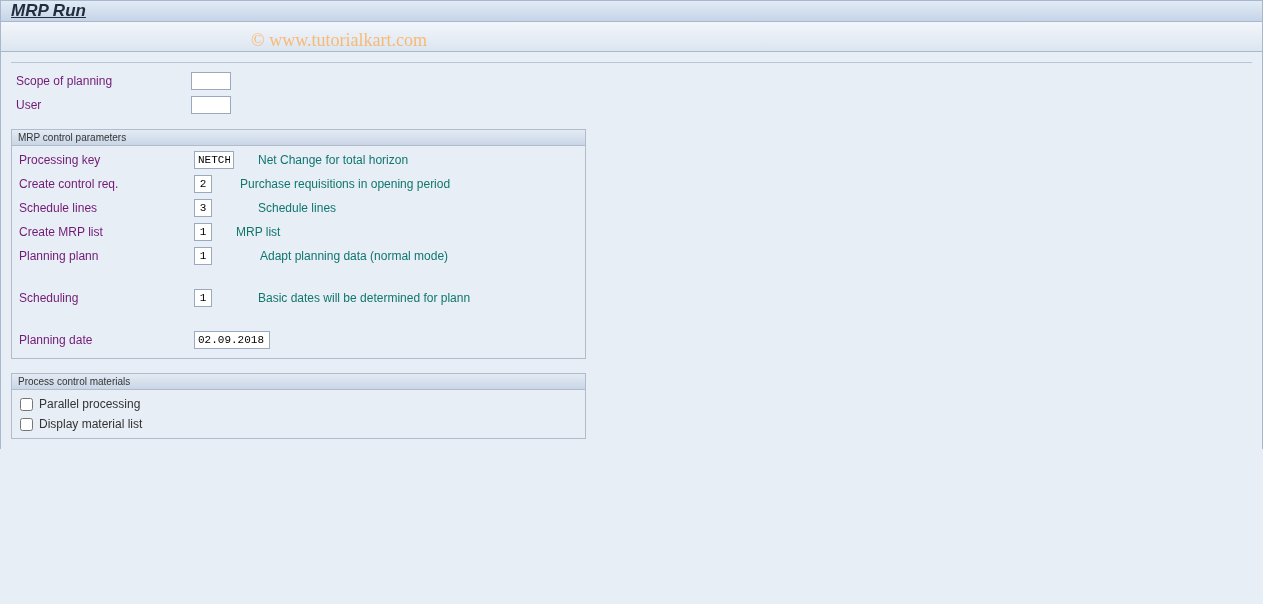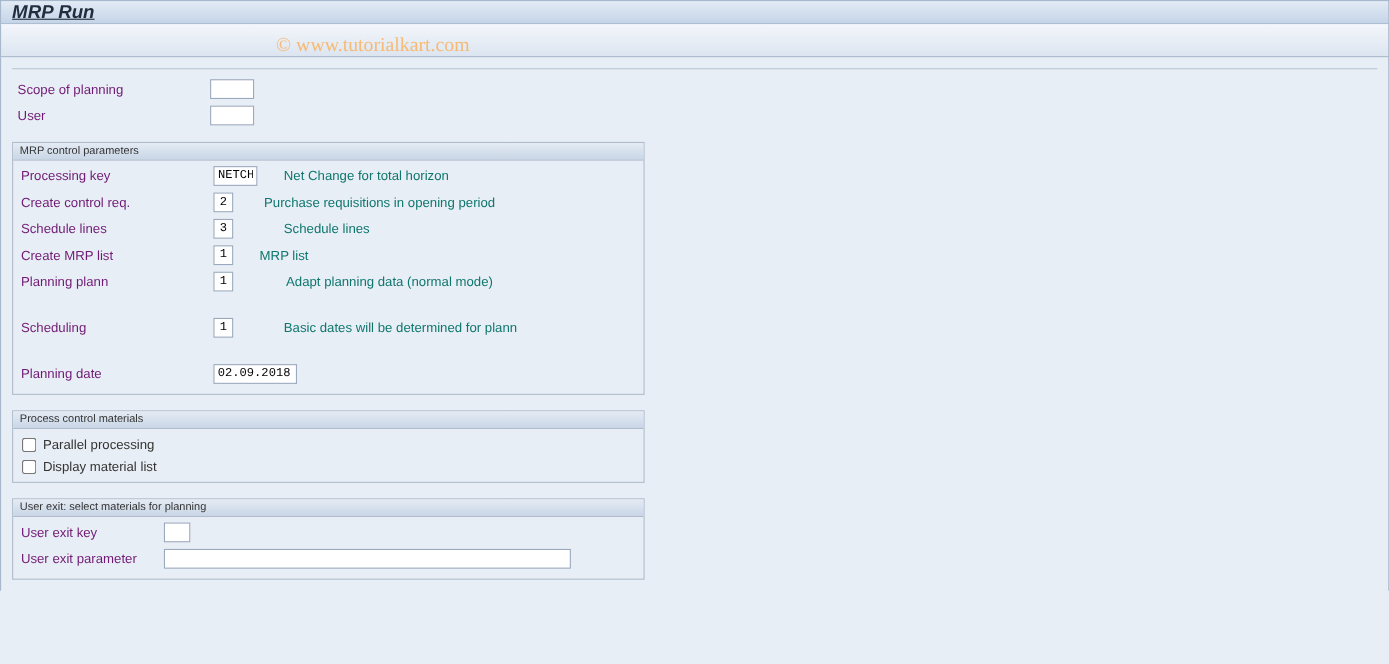--- a/index.html
+++ b/index.html
@@ -181,27 +181,14 @@
         <input type="checkbox" style="">
         <span>Parallel processing</span>
       </div>
       <div class="checkbox-row">
         <input type="checkbox" style="">
         <span>Display material list</span>
       </div>
     </div>
   </div>
 
-  <div class="groupbox">
-    <div class="group-title">User exit: select materials for planning</div>
-    <div class="group-body">
-      <div class="form-row">
-        <div class="form-label" style="width:135px">User exit key</div>
-        <input class="form-input input-xs" value="" style="">
-      </div>
-      <div class="form-row">
-        <div class="form-label" style="width:135px">User exit parameter</div>
-        <input class="form-input input-wide" value="" style="">
-      </div>
-    </div>
-  </div>
 
 </div>
 
 </body></html>

